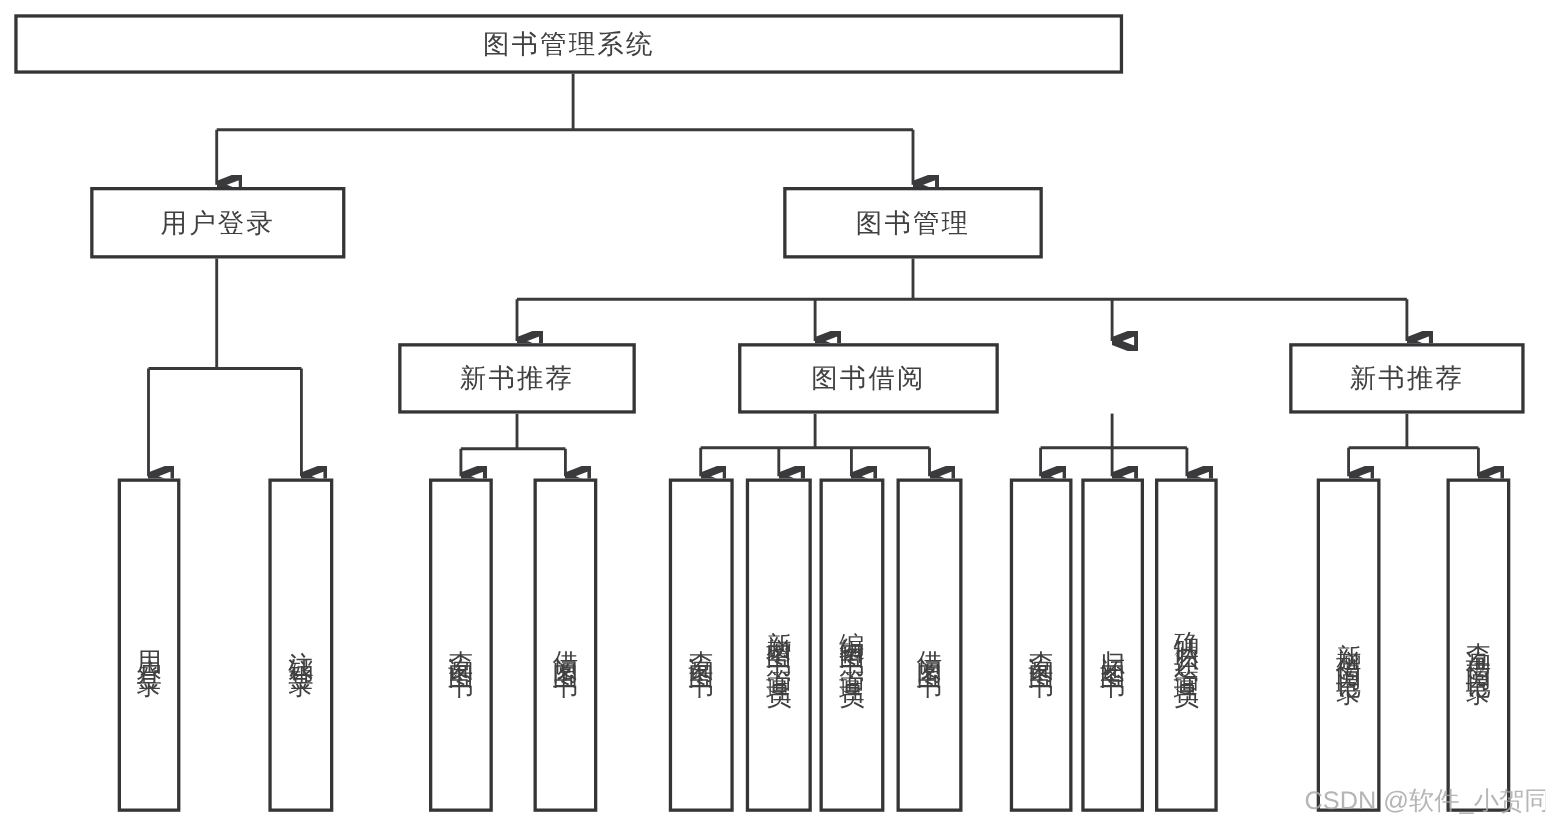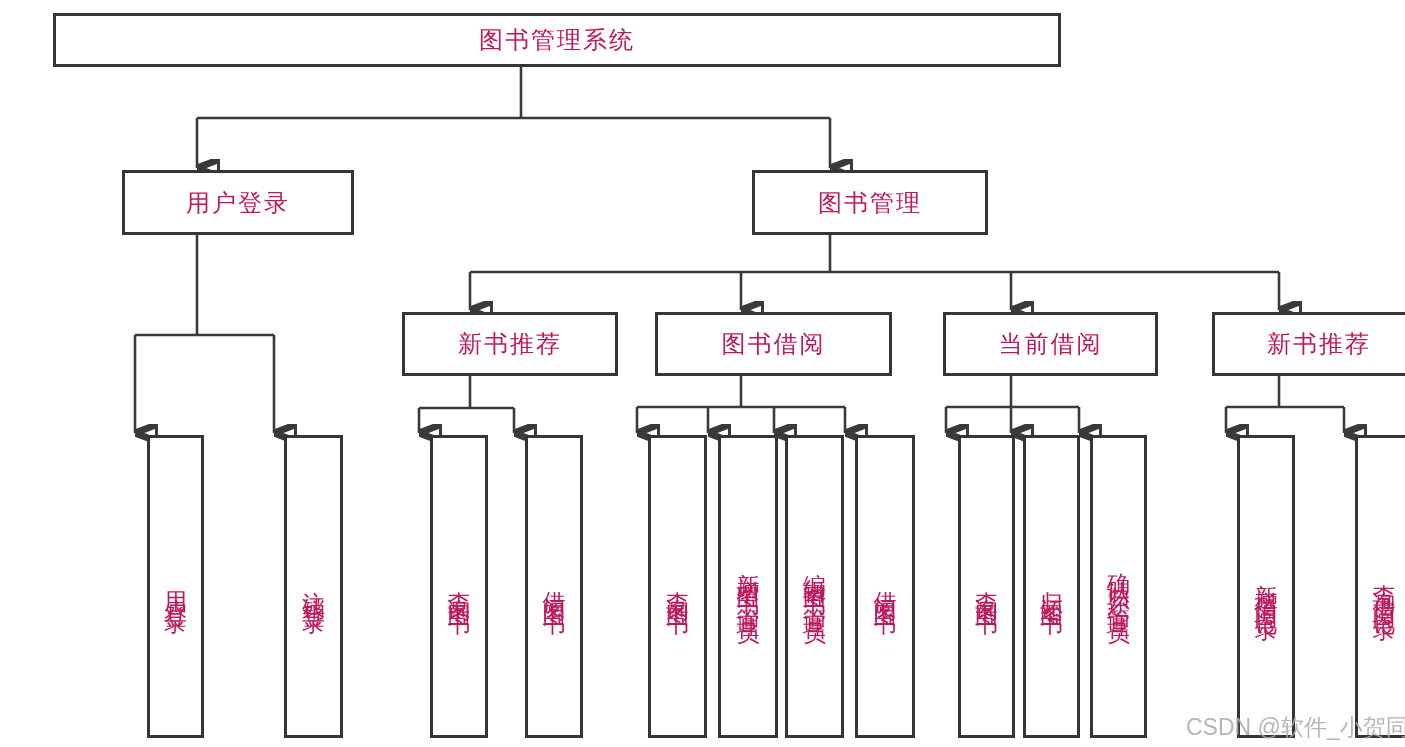--- a/index.html
+++ b/index.html
@@ -23,22 +23,21 @@
     stroke-width: 2.6;
   }
   .box {
     position: absolute;
     box-sizing: border-box;
     border: 3px solid #353538;
     background: #ffffff;
     display: flex;
     align-items: center;
     justify-content: center;
-    color: #be185d;
-    margin-left: 40px;
+    color: #404040;
   }
   .hlabel {
     font-size: 24px;
     letter-spacing: 2px;
     white-space: nowrap;
   }
   .leaf .vlabel {
     writing-mode: vertical-lr;
     text-orientation: mixed;
     font-size: 23px;
@@ -117,25 +116,22 @@
   <div class="box" style="left:82px;top:170px;width:232px;height:65px">
     <span class="hlabel">用户登录</span>
   </div>
   <div class="box" style="left:712px;top:170px;width:236px;height:65px">
     <span class="hlabel">图书管理</span>
   </div>
 
   <div class="box" style="left:362px;top:312px;width:216px;height:64px">
     <span class="hlabel">新书推荐</span>
   </div>
-  <div class="box" style="left:615px;top:312px;width:237px;height:64px">
+  <div class="box" style="left:671px;top:312px;width:237px;height:64px">
     <span class="hlabel">图书借阅</span>
-  </div>
-  <div class="box" style="left:903px;top:312px;width:215px;height:64px">
-    <span class="hlabel">当前借阅</span>
   </div>
   <div class="box" style="left:1172px;top:312px;width:214px;height:64px">
     <span class="hlabel">新书推荐</span>
   </div>
 
   <div class="box leaf" style="left:107px;top:435px;width:57px;height:303px">
     <span class="vlabel">用户登录</span>
   </div>
   <div class="box leaf" style="left:244px;top:435px;width:59px;height:303px">
     <span class="vlabel">注销登录</span>

